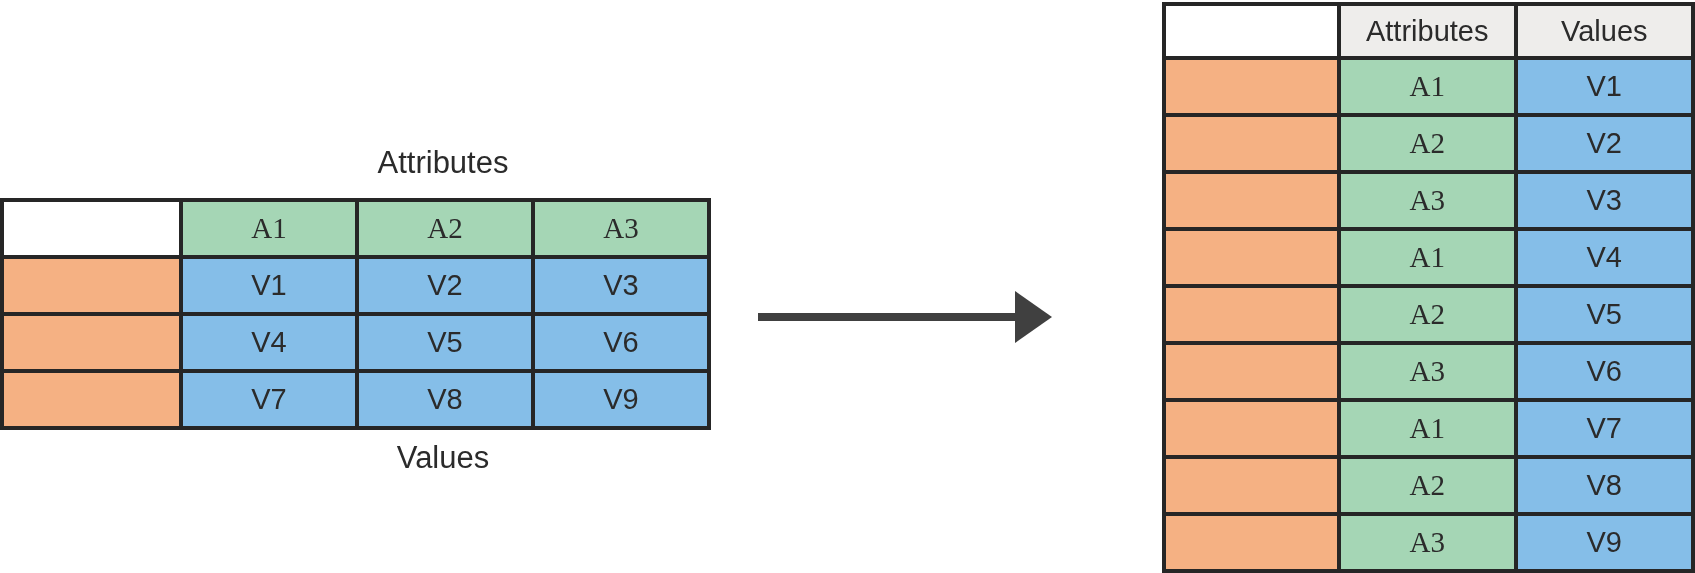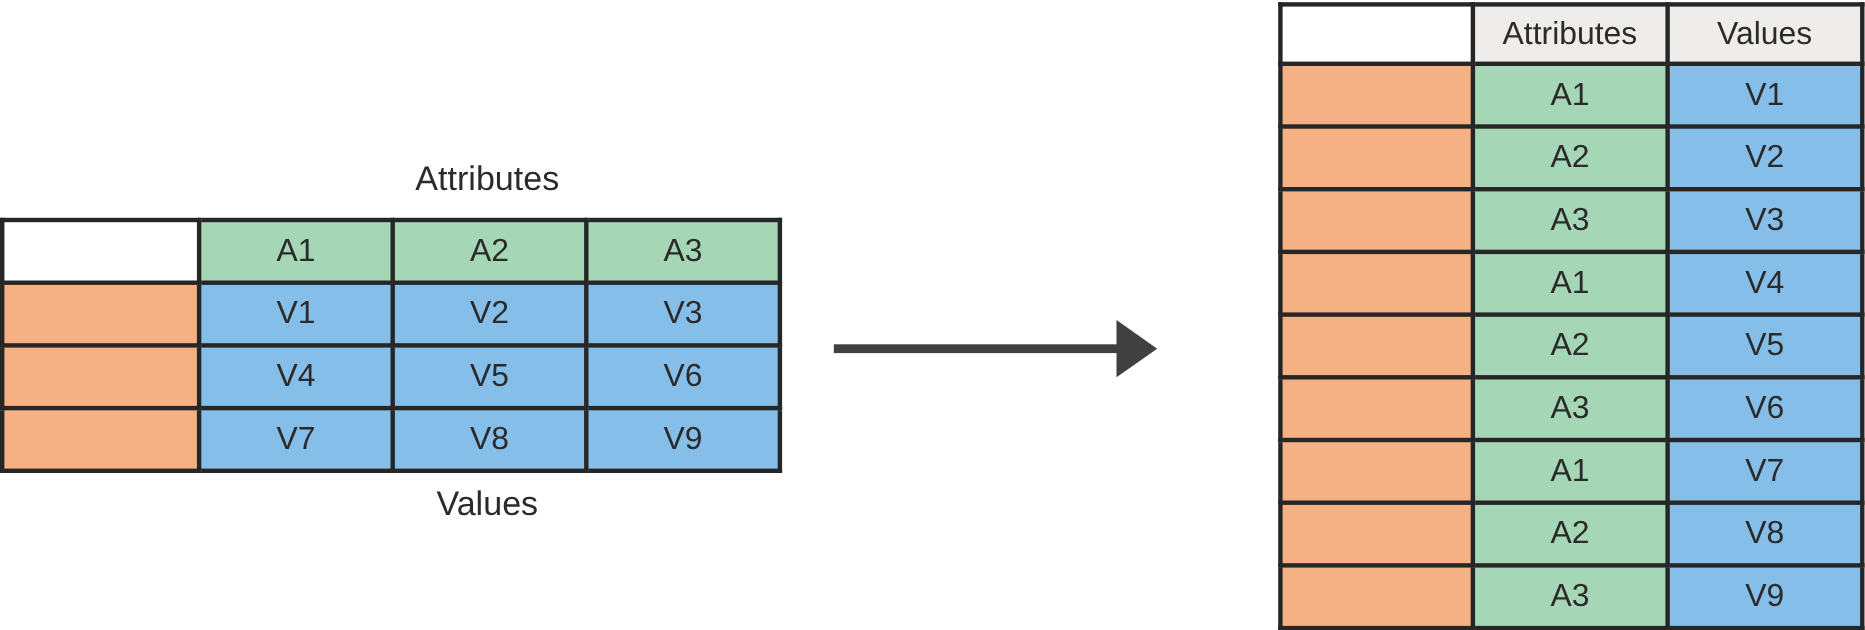--- a/index.html
+++ b/index.html
@@ -28,21 +28,21 @@
   }
   table.cells td, table.cells th{
     border:4px solid var(--border);
     font-size:29px;font-weight:normal;text-align:center;vertical-align:middle;
     color:var(--text);padding:0;
   }
   td.ghost, th.ghost{
     border:none;background:transparent;
   }
   td.orange{background:var(--orange);}
-  td.green, th.green{background:var(--green);}
+  td.green, th.green{background:var(--green);font-family:Liberation Serif, serif;}
   td.blue{background:var(--blue);}
   th.gray{background:var(--header_gray);}
 
   
   #left-attributes-label{left:179px;top:146px;width:528px;}
   #left-table{left:0px;top:198px;}
   #left-table td, #left-table th{height:57px;}
   
   #right-table{left:1162px;top:2px;}
   #right-table th{height:54px;}

